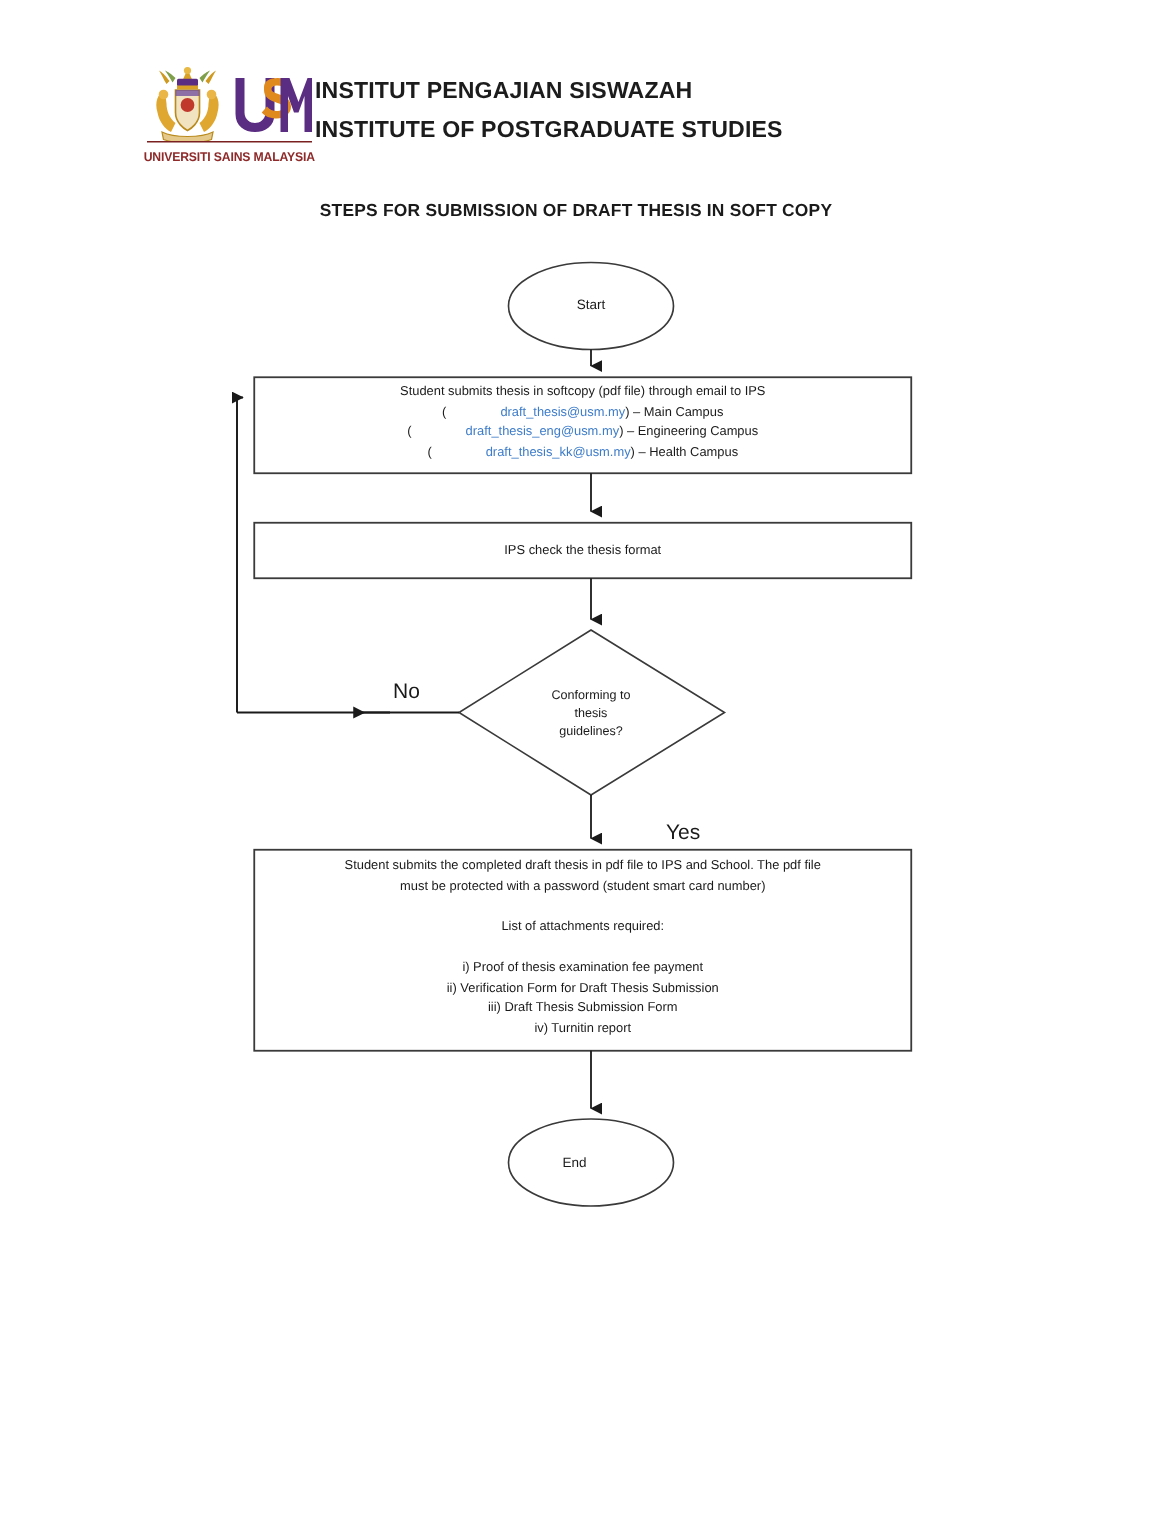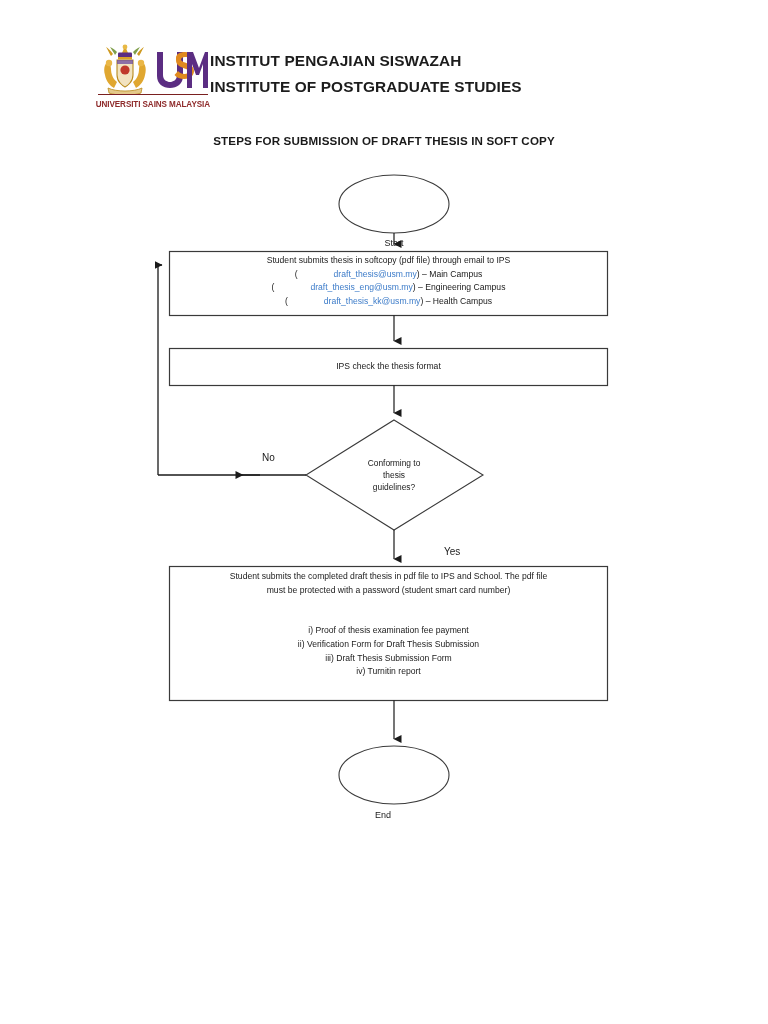--- a/index.html
+++ b/index.html
@@ -108,29 +108,28 @@
   .node-text {
     position: absolute;
     text-align: center;
     font-size: 8.6px;
     line-height: 13.6px;
     color: #1a1a1a;
     pointer-events: none;
   }
   .oval-text {
     font-size: 9px;
-    margin-top: 40px;
   }
   .diamond-text {
     font-size: 8.4px;
     line-height: 12.2px;
   }
   .edge-label {
     position: absolute;
-    font-size: 10px;
+    font-size: 14px;
     color: #1a1a1a;
   }
   .email {
     color: #3d7cc9;
     margin-left: 36px;
   }
   .blank-line {
     display: block;
     height: 13.6px;
   }
@@ -244,20 +243,21 @@
   <div class="node-text diamond-text" style="left:334px; top:457px; width:120px;">
     <div>Conforming to</div>
     <div>thesis</div>
     <div>guidelines?</div>
   </div>
 
   <div class="node-text" style="left:175px; top:570px; width:427px;">
     <div>Student submits the completed draft thesis in pdf file to IPS and School. The pdf file</div>
     <div>must be protected with a password (student smart card number)</div>
     <div class="blank-line">&nbsp;</div>
+    <div>List of attachments required:</div>
     <div class="blank-line">&nbsp;</div>
     <div>i) Proof of thesis examination fee payment</div>
     <div>ii) Verification Form for Draft Thesis Submission</div>
     <div>iii) Draft Thesis Submission Form</div>
     <div>iv) Turnitin report</div>
   </div>
 
   <div class="node-text oval-text" style="left:339px; top:769px; width:88px;">End</div>
 
   <div class="edge-label" style="left:262px; top:452px;">No</div>

